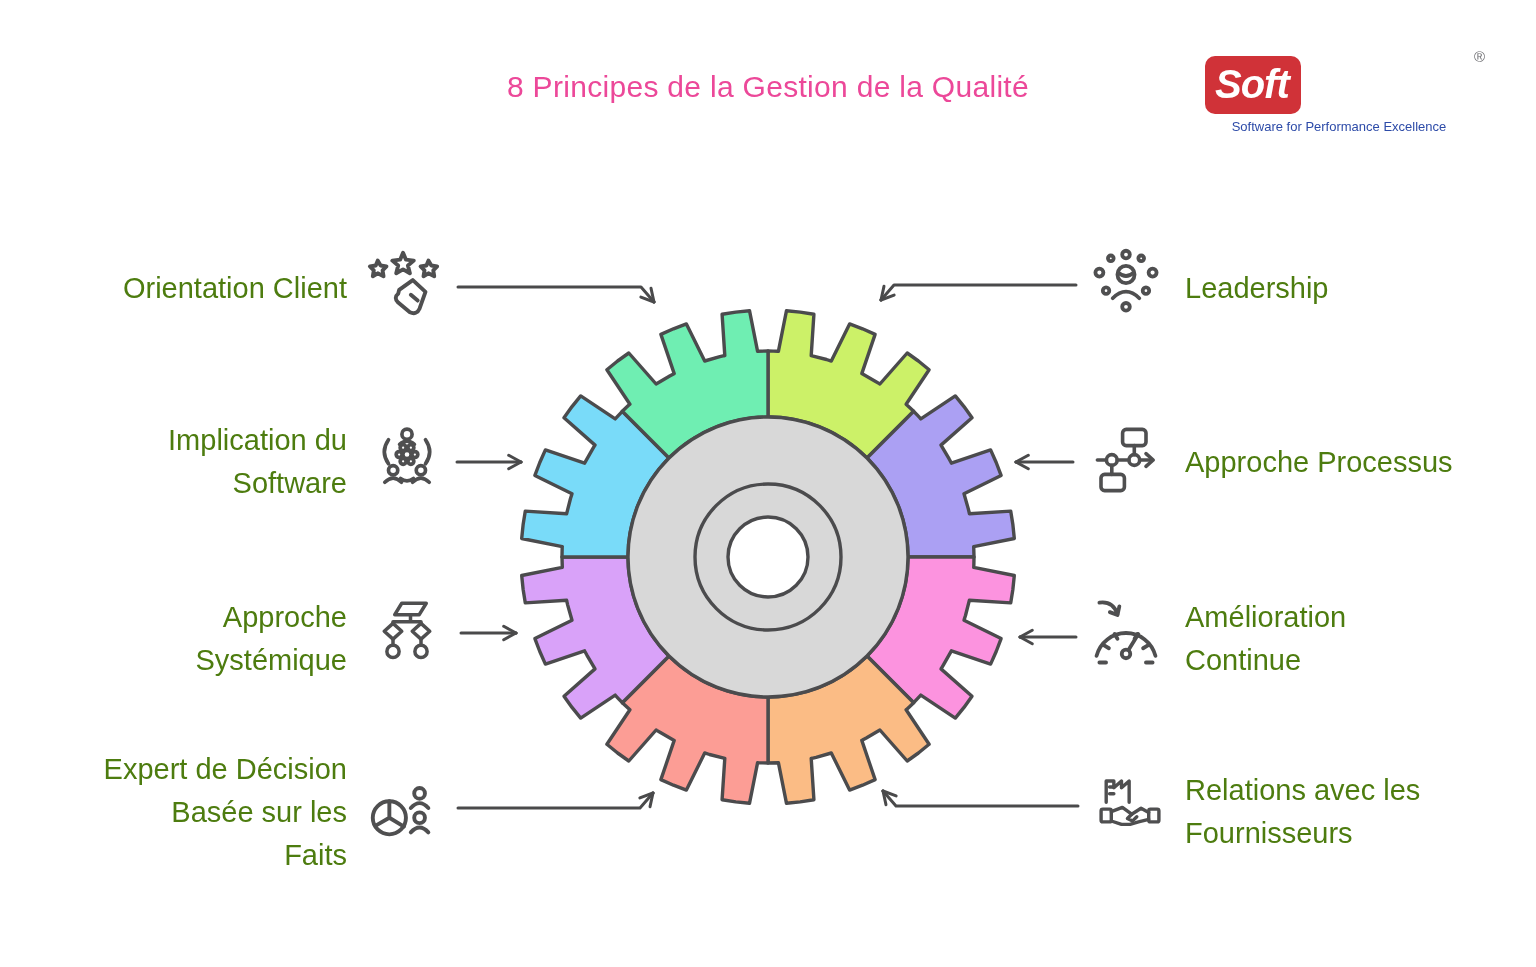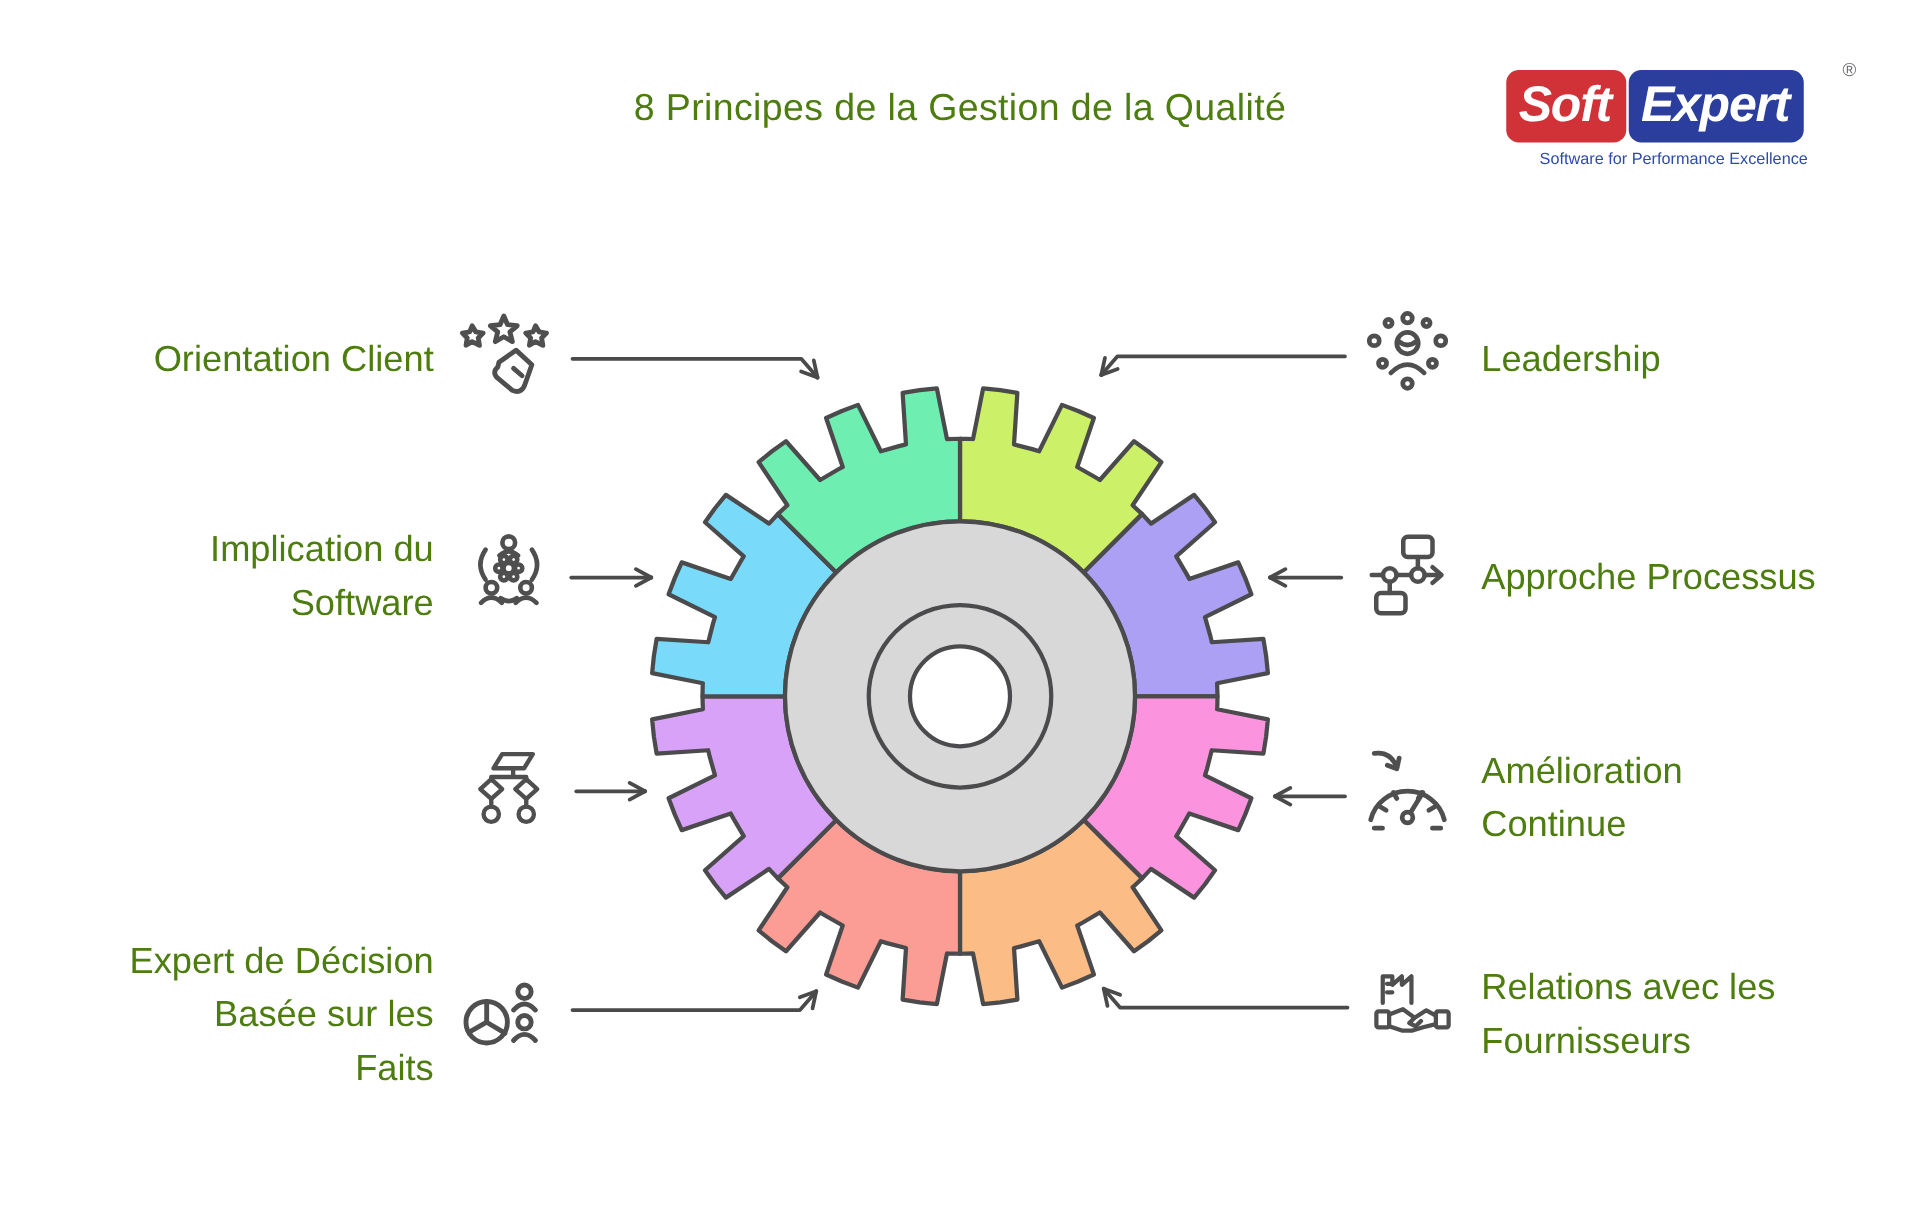--- a/index.html
+++ b/index.html
@@ -1,19 +1,19 @@
 <!DOCTYPE html>
 <html><head>
 <meta charset="utf-8">
 <style>
   html,body{margin:0;padding:0;background:#fff;}
   .canvas{position:relative;width:1536px;height:967px;background:#ffffff;overflow:hidden;
           font-family:"Liberation Sans", sans-serif;}
   .title{position:absolute;left:50%;top:70px;transform:translateX(-50%);
-         font-size:30px;color:#4d7c0f;white-space:nowrap;letter-spacing:.3px;}
+         font-size:30px;color:#ec4899;white-space:nowrap;letter-spacing:.3px;}
   
   .logo{position:absolute;left:1205px;top:56px;width:268px;}
   .logo-row{display:flex;align-items:flex-start;position:relative;}
   .logo-box{border-radius:10px;color:#fff;font-weight:bold;font-style:italic;
             font-size:40px;line-height:54px;padding:1px 12px 3px 10px;letter-spacing:-1px;}
   .logo-soft{background:#d03238;z-index:1;}
   .logo-expert{background:#2b3e9e;margin-left:2px;}
   .logo-reg{position:absolute;right:-12px;top:-8px;font-size:15px;color:#6f6f73;font-style:normal;}
   .logo-tagline{margin-top:5px;text-align:center;font-size:13px;
                 color:#2d4ba8;white-space:nowrap;}
@@ -29,29 +29,30 @@
 </head>
 <body>
 
 <div class="canvas">
 
   <div class="title">8 Principes de la Gestion de la Qualité</div>
 
   <div class="logo">
     <div class="logo-row">
       <div class="logo-box logo-soft">Soft</div>
-      <div class="logo-box logo-expert">Expert</div>
       <div class="logo-reg">®</div>
     </div>
     <div class="logo-tagline">Software for Performance Excellence</div>
   </div>
 
   <div class="plabel left" style="top:267px">Orientation Client</div>
   <div class="plabel left" style="top:419px">Implication du
 Software</div>
+  <div class="plabel left" style="top:596px">Approche
+Systémique</div>
   <div class="plabel left" style="top:748px">Expert de Décision
 Basée sur les
 Faits</div>
 
   <div class="plabel right" style="top:267px">Leadership</div>
   <div class="plabel right" style="top:441px">Approche Processus</div>
   <div class="plabel right" style="top:596px">Amélioration
 Continue</div>
   <div class="plabel right" style="top:769px">Relations avec les
 Fournisseurs</div>

